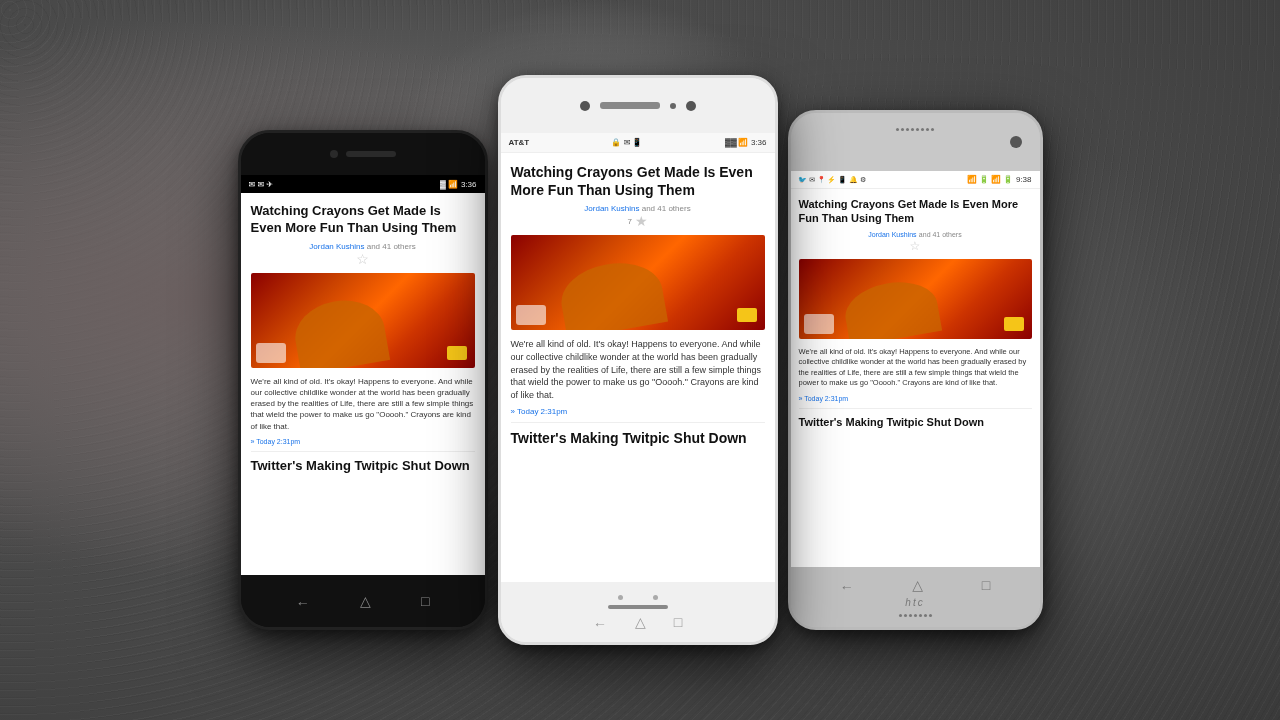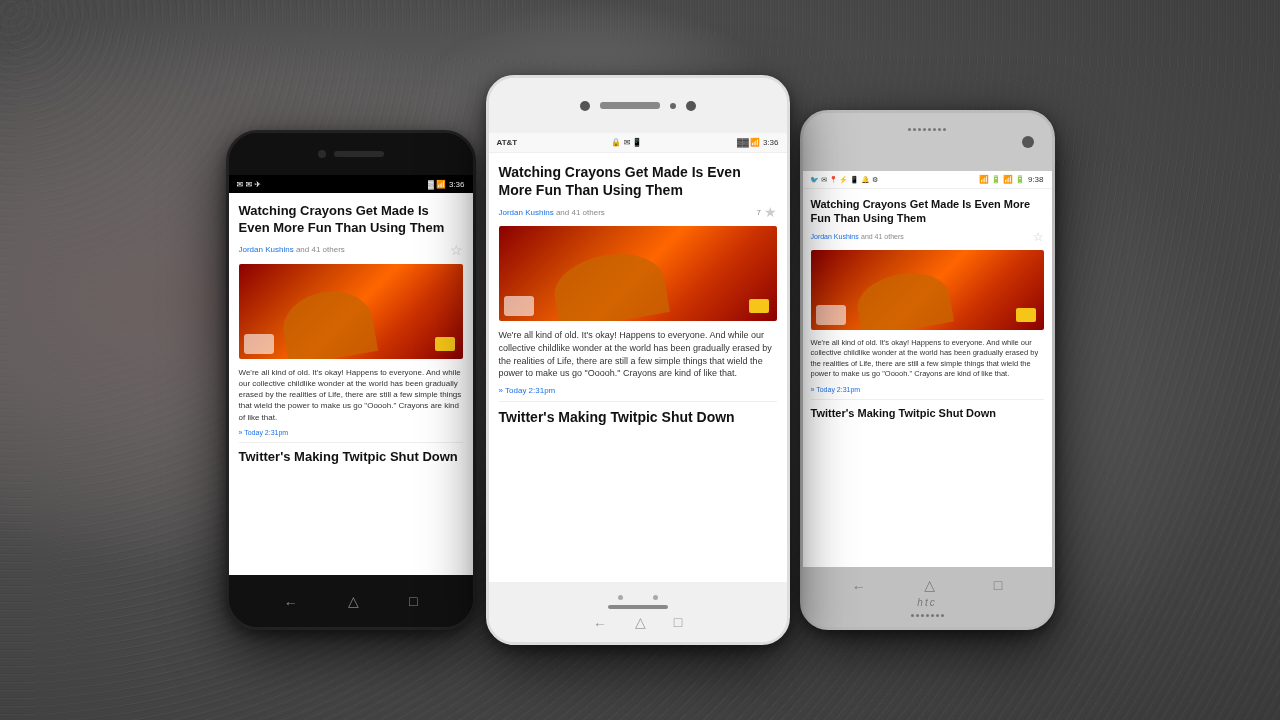--- a/index.html
+++ b/index.html
@@ -91,21 +91,21 @@
       height: 52px;
       display: flex;
       align-items: center;
       justify-content: space-around;
       padding: 0 30px;
       flex-shrink: 0;
     }
 
     
     .phone-2 {
-      width: 304px;
+      width: 280px;
       height: 570px;
       background: #f0f0f0;
       border-radius: 28px;
       border: 3px solid #ddd;
       z-index: 2;
     }
 
     .phone-2 .bezel-top {
       background: #f0f0f0;
       height: 55px;
@@ -290,21 +290,22 @@
       line-height: 1.3;
       margin-bottom: 4px;
     }
 
     .article-meta {
       font-size: 8px;
       color: #888;
       margin-bottom: 6px;
       display: flex;
       align-items: center;
-      justify-content: space-between;
+      justify-content: center;
+      flex-direction: column;
     }
 
     .article-meta .author {
       color: #1a73e8;
     }
 
     .article-image {
       width: 100%;
       height: 95px;
       background: linear-gradient(135deg, #8b0000 0%, #cc4400 30%, #ff6600 50%, #cc3300 70%, #8b0000 100%);

